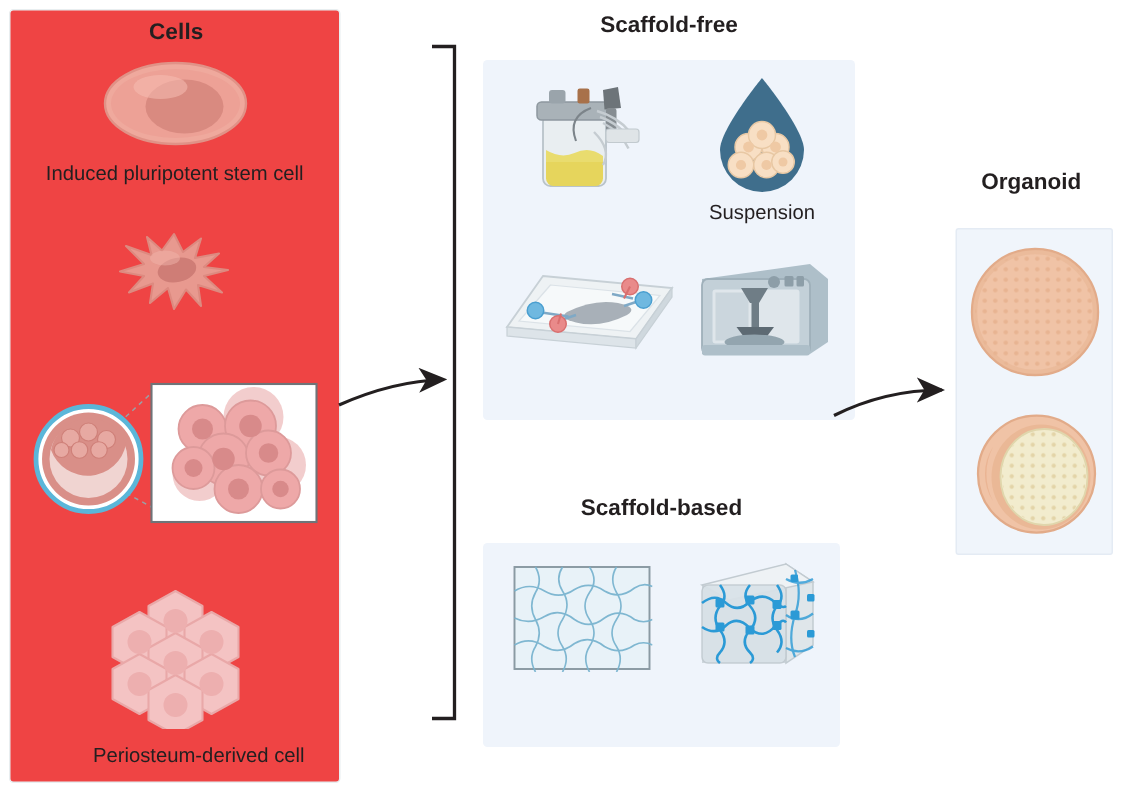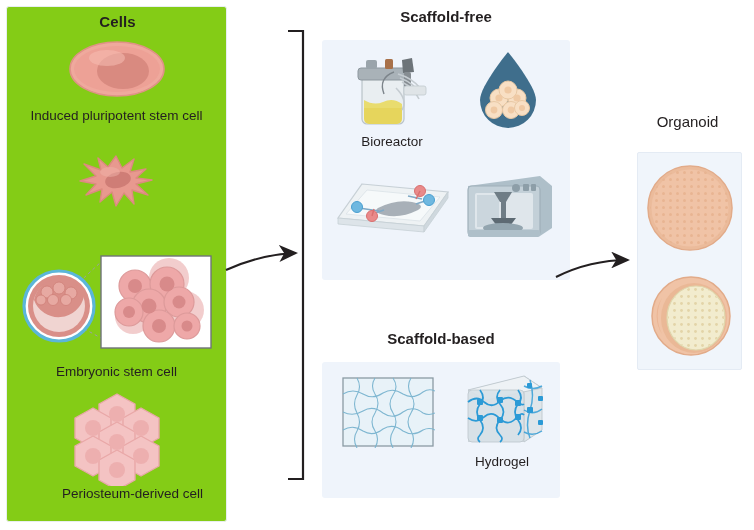--- a/index.html
+++ b/index.html
@@ -6,42 +6,42 @@
   body{
     width:754px;height:530px;position:relative;overflow:hidden;
     font-family:"Liberation Sans","DejaVu Sans",sans-serif;
     color:#231f20;
   }
   .panel{position:absolute;box-sizing:border-box;}
 
   
   #cells-panel{
     left:6px;top:6px;width:221px;height:516px;
-    background:#84cc16;border:1px solid #e8eef0;border-radius:3px;
+    background:#ef4444;border:1px solid #e8eef0;border-radius:3px;
   }
   #cells-title{
     position:absolute;left:0;top:6px;width:221px;text-align:center;
     font-size:15px;font-weight:bold;letter-spacing:.1px;
   }
   .cell-item{position:absolute;width:221px;text-align:center;}
   .cell-label{font-size:13.5px;line-height:16px;color:#231f20;}
   .cell-art{position:relative;margin:0 auto;}
 
   
   #sf-title{
     position:absolute;left:322px;top:8px;width:248px;text-align:center;
     font-size:15px;font-weight:bold;
   }
   #sb-title{
     position:absolute;left:322px;top:330px;width:238px;text-align:center;
     font-size:15px;font-weight:bold;
   }
   #org-title{
     position:absolute;left:625px;top:113px;width:125px;text-align:center;
-    font-size:15px;font-weight:normal;
+    font-size:15px;font-weight:bold;
   }
 
   
   #scaffold-free-panel{
     left:322px;top:40px;width:248px;height:240px;
     background:#eff4fb;border-radius:3px;
   }
   #scaffold-based-panel{
     left:322px;top:362px;width:238px;height:136px;
     background:#eff4fb;border-radius:3px;
@@ -130,21 +130,20 @@
             <circle cx="150" cy="34" r="7.5"></circle>
           <circle cx="132" cy="56" r="7.5"></circle>
             <circle cx="162" cy="52" r="6.5"></circle>
           <circle cx="112" cy="62" r="6"></circle>
             <circle cx="142" cy="76" r="7"></circle>
           <circle cx="170" cy="76" r="5.5"></circle>
         </g>
       </g>
     </svg>
   </div>
-  <div class="cell-label" style="margin-top:4px;">Embryonic stem cell</div>
 </div>
 
 <div class="cell-item" style="left:6px;top:392px;">
   <div class="cell-art" style="width:110px;height:94px;">
     <svg width="110" height="94" viewBox="0 0 110 94">
       <g fill="#f4c3c3" stroke="#e9a8a8" stroke-width="1.4" stroke-linejoin="round">
         <polygon points="55,2 73,12 73,32 55,42 37,32 37,12"></polygon>
         <polygon points="31,16 49,26 49,46 31,56 13,46 13,26"></polygon>
         <polygon points="79,16 97,26 97,46 79,56 61,46 61,26"></polygon>
         <polygon points="55,30 73,40 73,60 55,70 37,60 37,40"></polygon>
@@ -156,21 +155,21 @@
         <circle cx="55" cy="22" r="8"></circle>
           <circle cx="31" cy="36" r="8"></circle>
         <circle cx="79" cy="36" r="8"></circle>
           <circle cx="55" cy="50" r="8"></circle>
         <circle cx="31" cy="64" r="8"></circle>
           <circle cx="79" cy="64" r="8"></circle>
         <circle cx="55" cy="78" r="8"></circle>
       </g>
     </svg>
   </div>
-  <div class="cell-label" style="padding-left:32px;">Periosteum-derived cell</div>
+  <div class="cell-label" style="margin-top:10px;padding-left:32px;">Periosteum-derived cell</div>
 </div>
 
 <div id="sf-title">Scaffold-free</div>
 <div class="panel" id="scaffold-free-panel"></div>
 
 <div class="tile" style="left:332px;top:48px;width:120px;">
   <div class="tile-art" style="width:92px;height:82px;">
     <svg width="92" height="82" viewBox="0 0 92 82">
       <rect x="16" y="28" width="42" height="48" rx="5" fill="#e9eef1" stroke="#b9c3c9" stroke-width="1.2"></rect>
       <path d="M18 58 h38 v13 a5 5 0 0 1 -5 5 h-28 a5 5 0 0 1 -5 -5 z" fill="#e6d55c"></path>
@@ -183,21 +182,20 @@
       <g stroke="#c5ccd1" stroke-width="1.6" fill="none">
         <path d="M52 26 q14 4 22 14"></path>
         <path d="M54 30 q14 5 20 16"></path>
         <path d="M56 34 q12 6 17 17"></path>
         <path d="M50 40 q12 12 6 22"></path>
       </g>
       <rect x="58" y="38" width="22" height="9" rx="2" fill="#dfe4e7" stroke="#c2cacf" stroke-width=".8"></rect>
       <path d="M48 24 q-16 6 -10 22" stroke="#7c848a" stroke-width="1.4" fill="none"></path>
     </svg>
   </div>
-  <div class="tile-label" style="margin-top:4px;">Bioreactor</div>
 </div>
 
 <div class="tile" style="left:455px;top:48px;width:106px;">
   <div class="tile-art" style="width:70px;height:82px;">
     <svg width="70" height="82" viewBox="0 0 70 82">
       <path d="M35 4 C35 4 63 38 63 52 A28 28 0 0 1 7 52 C7 38 35 4 35 4 Z" fill="#3f6e8c"></path>
       <g fill="#f8dfc4" stroke="#e8c8a4" stroke-width="1">
         <circle cx="26" cy="50" r="9"></circle>
           <circle cx="44" cy="50" r="9"></circle>
         <circle cx="35" cy="42" r="9"></circle>
@@ -208,20 +206,21 @@
       <g fill="#efc9a4">
         <circle cx="26" cy="50" r="3.6"></circle>
           <circle cx="44" cy="50" r="3.6"></circle>
         <circle cx="35" cy="42" r="3.6"></circle>
           <circle cx="21" cy="62" r="3.4"></circle>
         <circle cx="38" cy="62" r="3.4"></circle>
           <circle cx="49" cy="60" r="3"></circle>
       </g>
     </svg>
   </div>
+  <div class="tile-label" style="margin-top:4px;">Suspension</div>
 </div>
 
 <div class="tile" style="left:330px;top:178px;width:126px;">
   <div class="tile-art" style="width:122px;height:62px;">
     <svg width="122" height="62" viewBox="0 0 122 62">
       <path d="M30 6 L116 14 L92 48 L6 40 Z" fill="#eef2f4" stroke="#c7d0d6" stroke-width="1.2"></path>
       <path d="M6 40 L92 48 L92 54 L6 46 Z" fill="#dde4e9" stroke="#c7d0d6" stroke-width=".8"></path>
       <path d="M92 48 L116 14 L116 20 L92 54 Z" fill="#cfd8de" stroke="#c7d0d6" stroke-width=".8"></path>
       <path d="M35 12 L108 19 L88 43 L14 36 Z" fill="#f6f9fa" stroke="#dbe2e7" stroke-width=".8"></path>
       <path d="M46 30 q18 -9 34 -6 q14 3 6 8 q-18 9 -34 5 q-12 -3 -6 -7 z" fill="#9aa3ab" opacity=".85"></path>
@@ -307,21 +306,20 @@
         <rect x="21" y="45" width="6" height="6" rx="1"></rect>
         <rect x="41" y="47" width="6" height="6" rx="1"></rect>
         <rect x="59" y="44" width="6" height="6" rx="1"></rect>
         <rect x="71" y="37" width="6" height="6" rx="1"></rect>
         <rect x="82" y="26" width="5" height="5" rx="1"></rect>
         <rect x="82" y="50" width="5" height="5" rx="1"></rect>
         <rect x="71" y="13" width="5" height="5" rx="1"></rect>
       </g>
     </svg>
   </div>
-  <div class="tile-label" style="margin-top:6px;">Hydrogel</div>
 </div>
 
 <div id="org-title">Organoid</div>
 <div class="panel" id="organoid-panel"></div>
 
 <div class="tile" style="left:646px;top:162px;width:88px;">
   <div class="tile-art" style="width:88px;height:92px;">
     <svg width="88" height="92" viewBox="0 0 88 92">
       <defs>
         <pattern id="dotsA" width="7" height="7" patternUnits="userSpaceOnUse">

